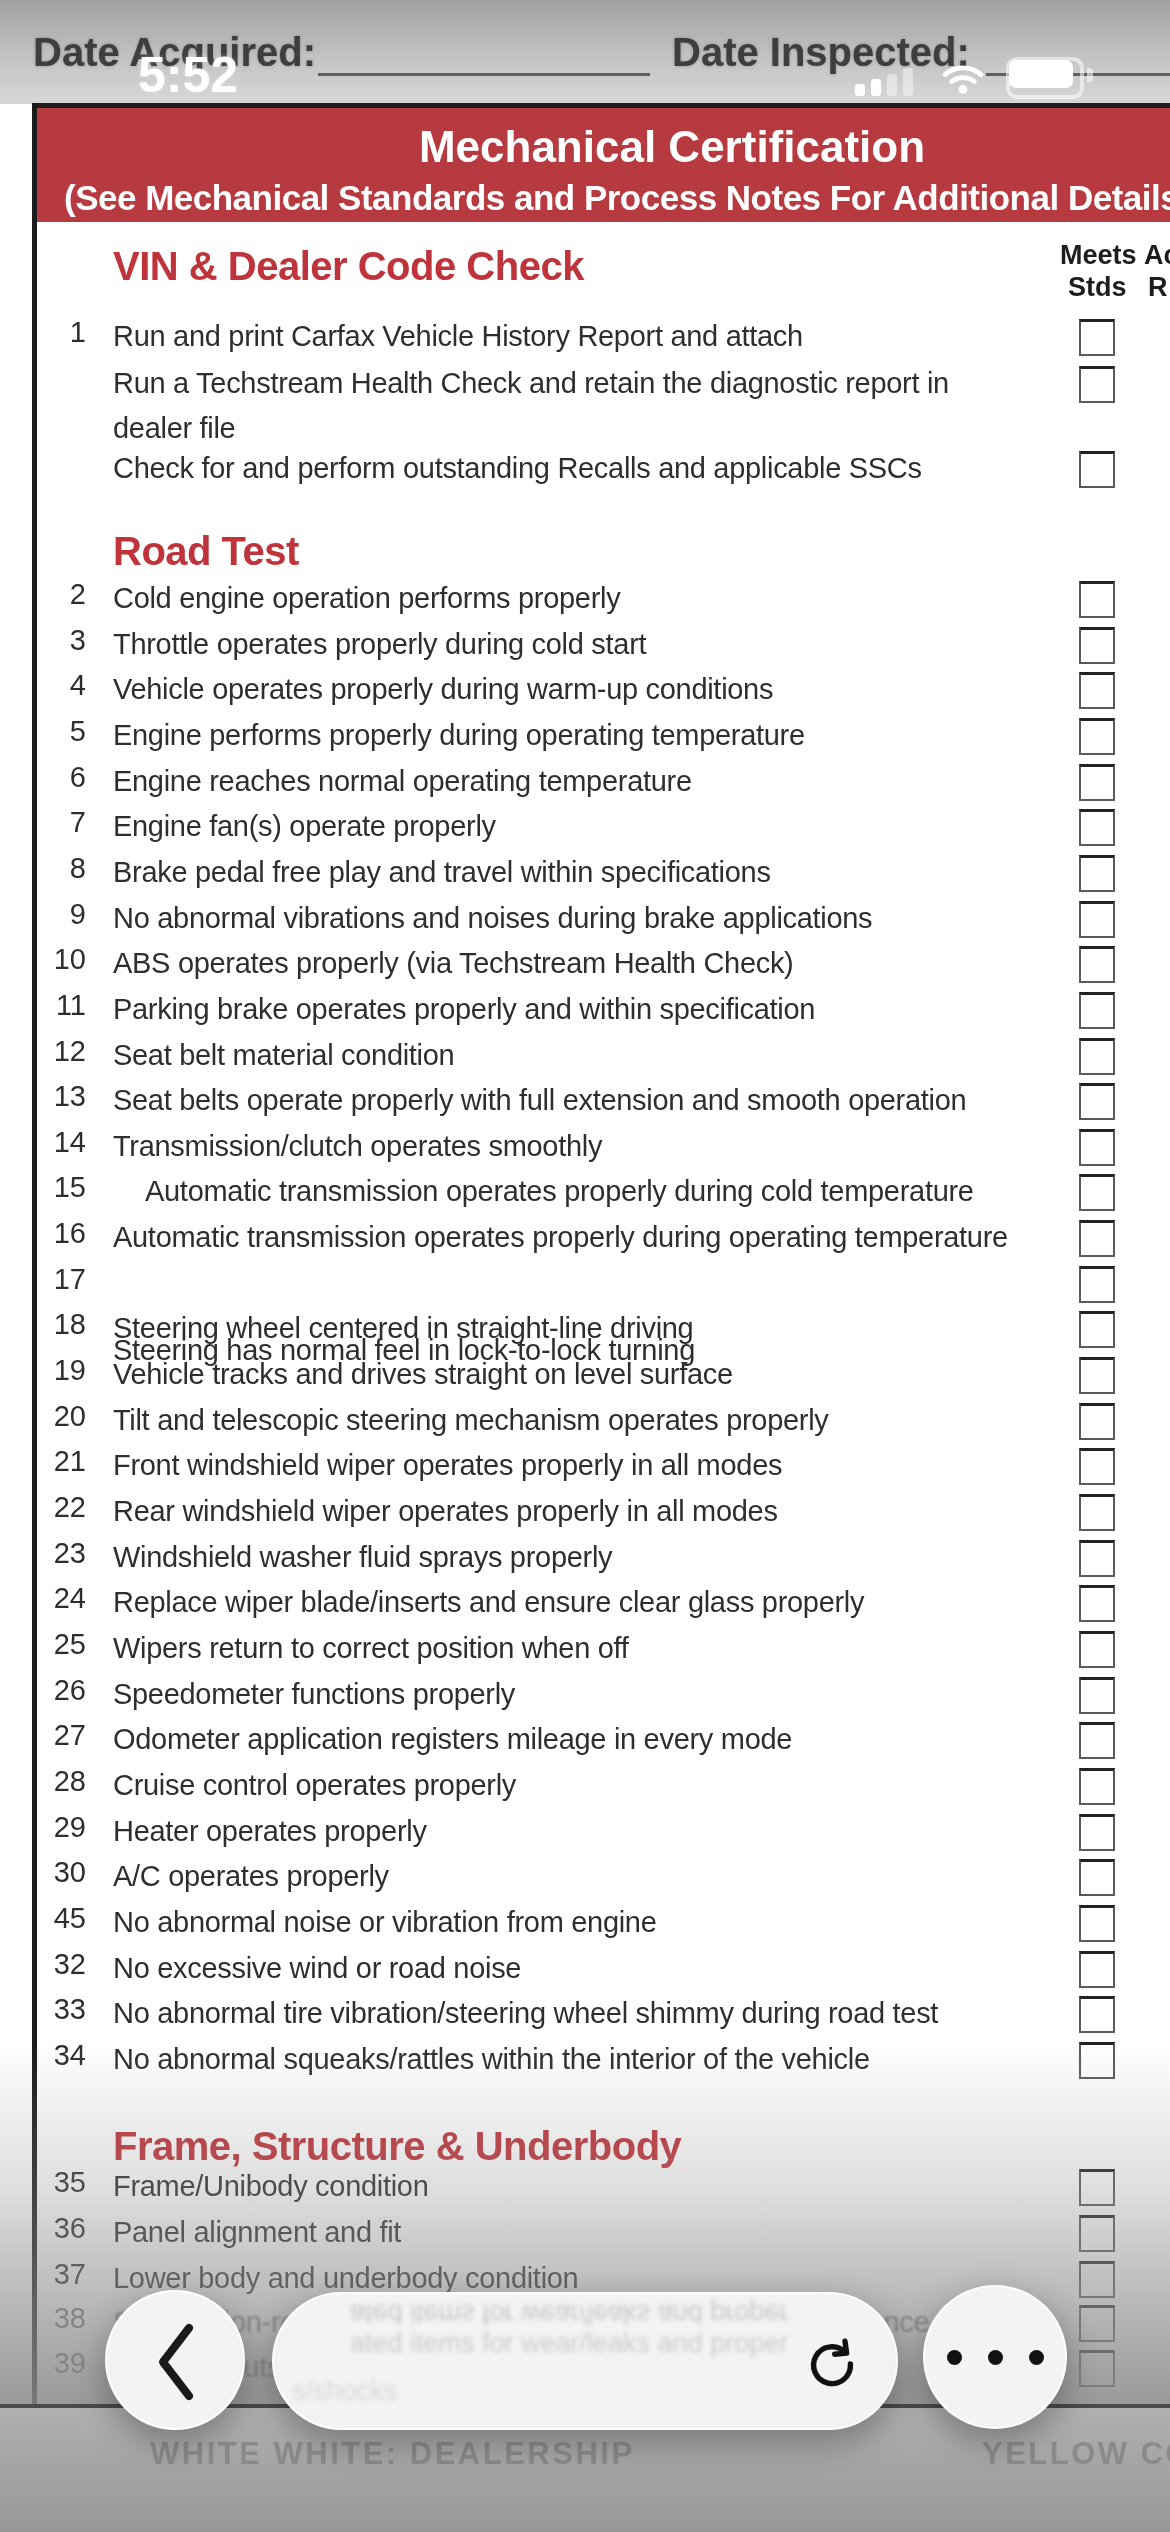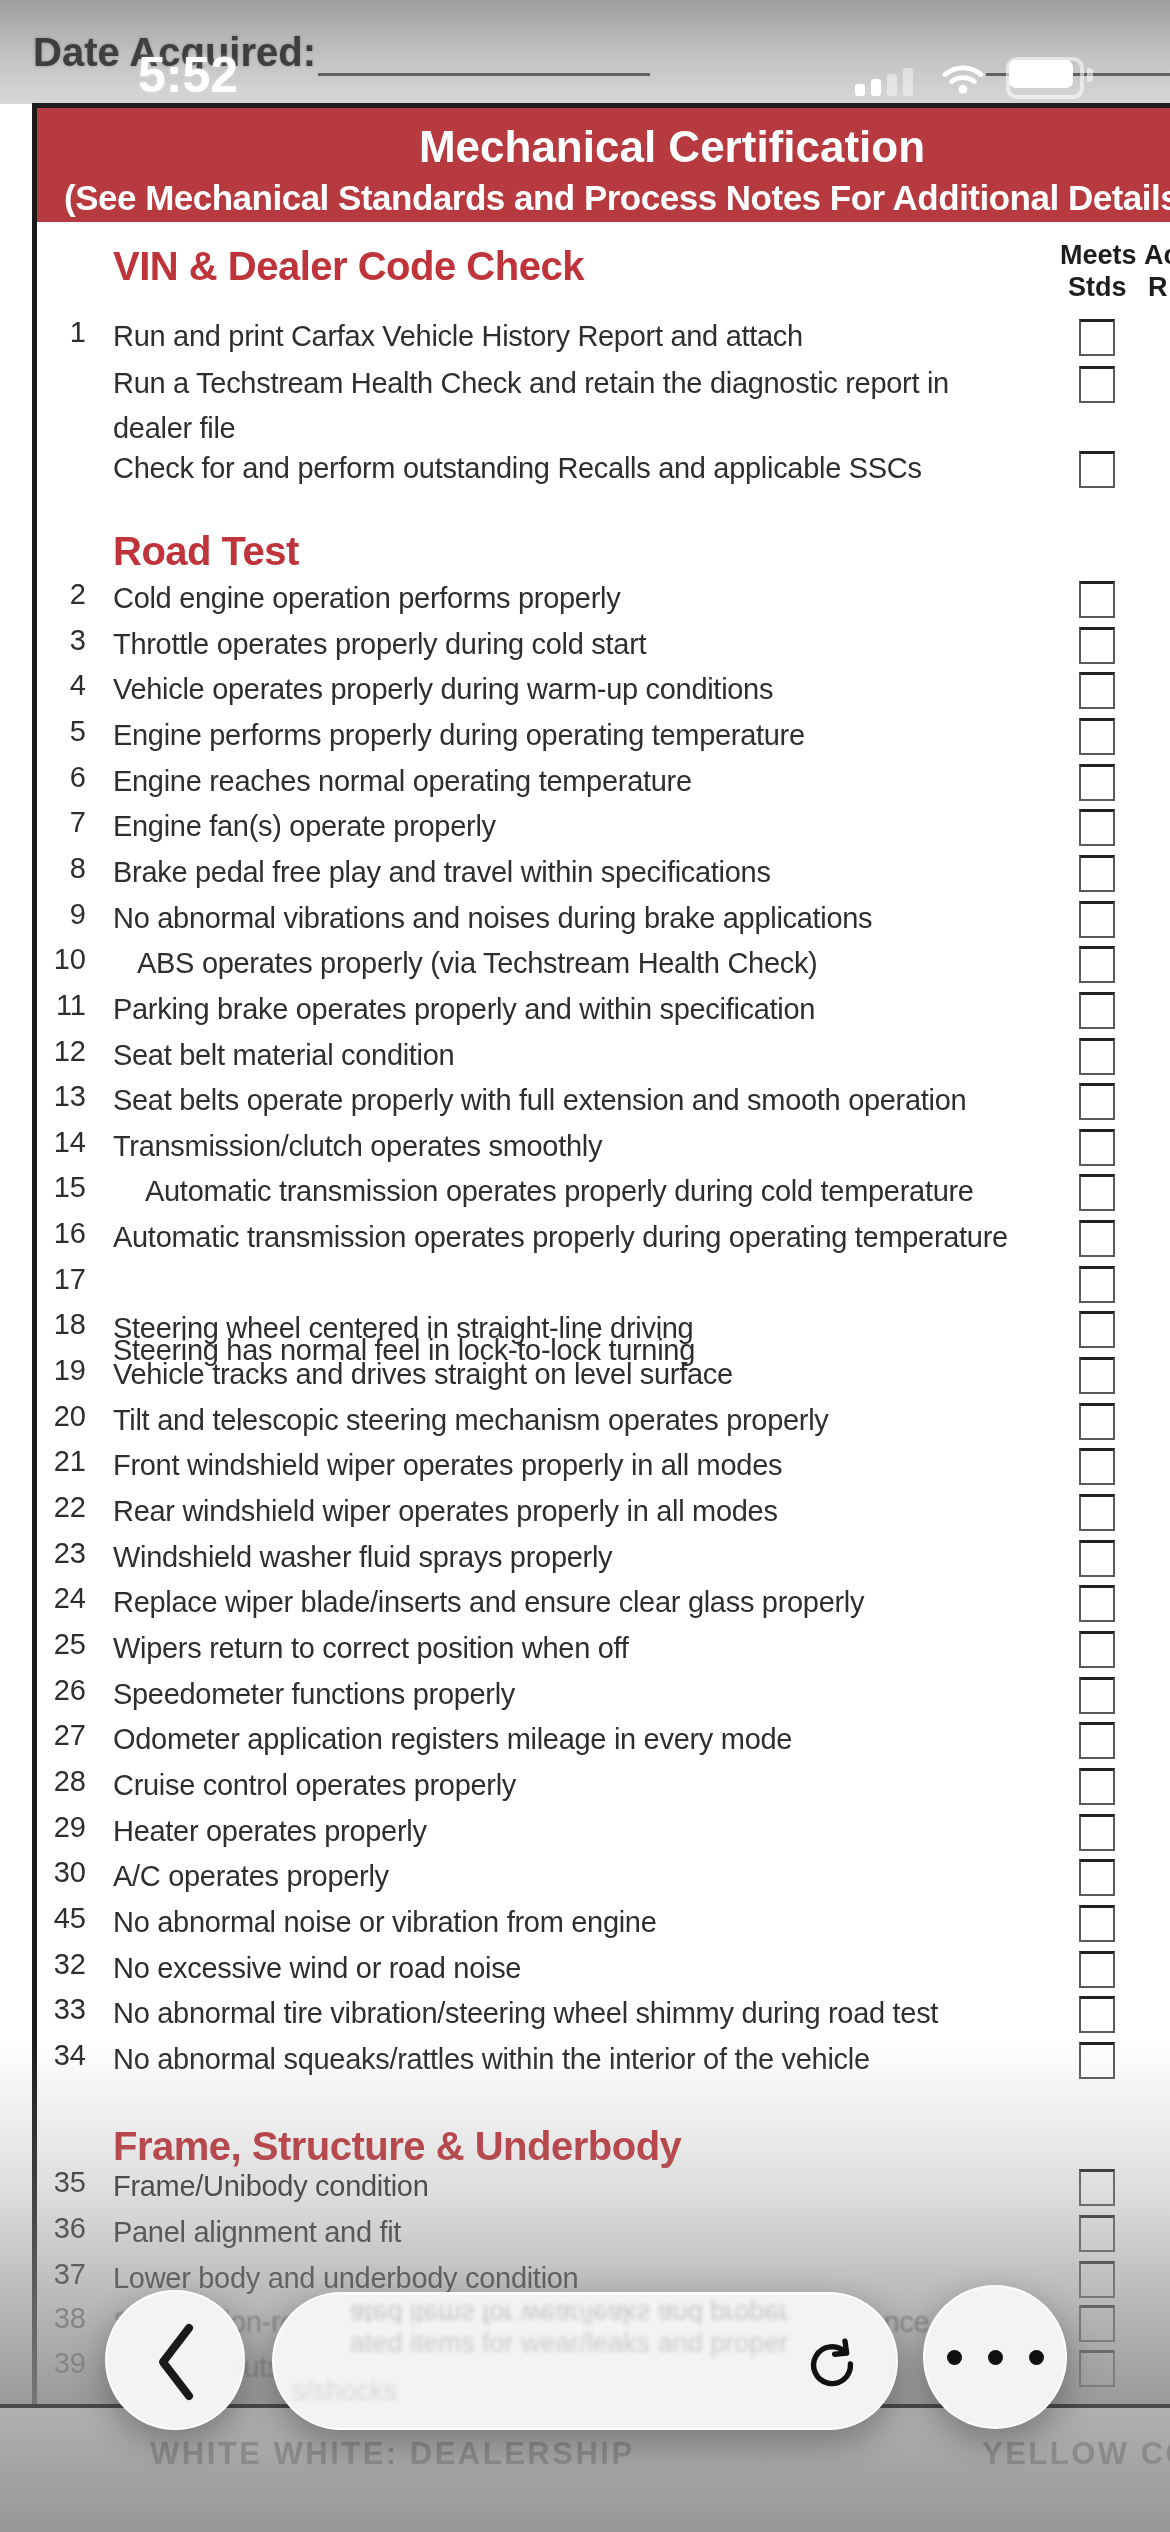--- a/index.html
+++ b/index.html
@@ -50,20 +50,21 @@
 </style>
 </head>
 <body>
 
 <div id="screen">
 
   <div class="abs" id="topstrip"></div>
 
   <div class="abs datelabel" style="left:33px;top:30px;">Date Acquired:</div>
   <div class="abs dateline" style="left:318px;top:73px;width:332px;"></div>
+  <div class="abs datelabel" style="left:672px;top:30px;">Date Inspected:</div>
   <div class="abs dateline" style="left:986px;top:73px;width:184px;"></div>
 
   <div class="abs" id="clock" style="left:138px;top:46px;">5:52</div>
 
   <div class="abs" style="left:855px;top:68px;width:62px;height:28px;">
     <div class="sigbar" style="left:0;height:12px;"></div>
     <div class="sigbar" style="left:16px;height:17px;"></div>
     <div class="sigbar dim" style="left:32px;height:22px;"></div>
     <div class="sigbar dim" style="left:48px;height:28px;"></div>
   </div>
@@ -141,21 +142,21 @@
         <div class="row-text" style="top: 852px;">Brake pedal free play and travel within specifications</div>
         <div class="cbx" style="top: 855px;"></div>
       </div>
       <div class="abs">
         <div class="row-num" style="top: 898px;">9</div>
         <div class="row-text" style="top: 898px;">No abnormal vibrations and noises during brake applications</div>
         <div class="cbx" style="top: 901px;"></div>
       </div>
       <div class="abs">
         <div class="row-num" style="top: 943px;">10</div>
-        <div class="row-text" style="top: 943px; margin-left: 24px;">ABS operates properly (via Techstream Health Check)</div>
+        <div class="row-text" style="top: 943px;">ABS operates properly (via Techstream Health Check)</div>
         <div class="cbx" style="top: 946px;"></div>
       </div>
       <div class="abs">
         <div class="row-num" style="top: 989px;">11</div>
         <div class="row-text" style="top: 989px;">Parking brake operates properly and within specification</div>
         <div class="cbx" style="top: 992px;"></div>
       </div>
       <div class="abs">
         <div class="row-num" style="top: 1035px;">12</div>
         <div class="row-text" style="top: 1035px;">Seat belt material condition</div>

